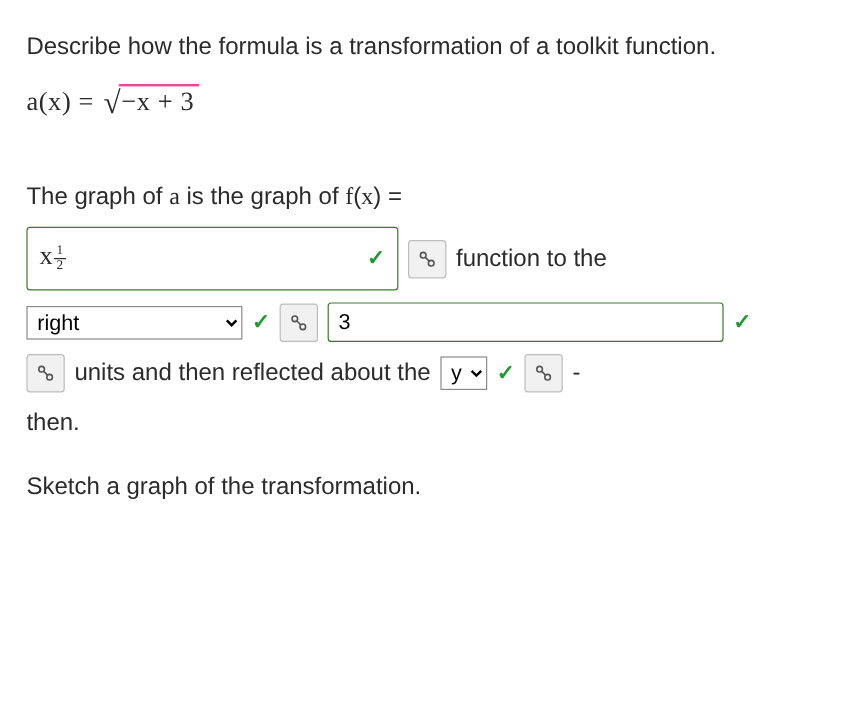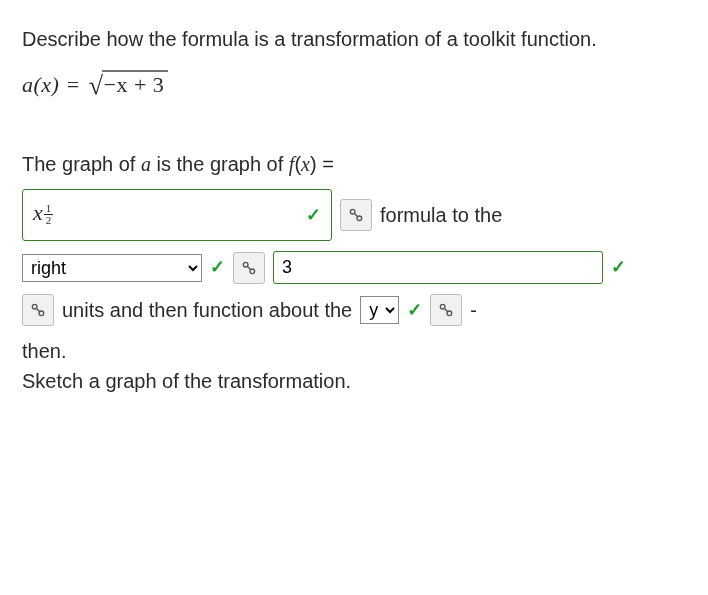--- a/index.html
+++ b/index.html
@@ -12,32 +12,32 @@
     width: 708px;
     line-height: 1.5;
   }
   .problem-text { margin-bottom: 6px; }
   .equation {
     font-family: "Cambria Math", "Times New Roman", serif;
     font-size: 22px;
     margin: 12px 0 18px 0;
     letter-spacing: 0.5px;
   }
-  .ital { font-style: italic; }
+  .ital { }
   .sqrt {
     display: inline-block;
     position: relative;
     margin-left: 2px;
   }
   .sqrt .radsym {
     font-size: 26px;
     vertical-align: -2px;
   }
   .sqrt .radicand {
-    border-top: 2px solid #737373;
+    border-top: 2px solid #ec4899;
     padding: 0 4px 0 2px;
     margin-left: -2px;
   }
   .flow {
     display: flex;
     flex-wrap: wrap;
     align-items: center;
     gap: 6px 8px;
     margin-bottom: 10px;
   }
@@ -96,21 +96,21 @@
   }
   select.inline-select.wide { min-width: 180px; }
   input.inline-input {
     border: 1.5px solid #3a7a2a;
     border-radius: 3px;
     font-size: 18px;
     padding: 5px 8px;
     width: 330px;
     font-family: inherit;
   }
-  .sketch { }
+  .sketch { margin-top: 24px; }
 </style>
 </head>
 <body>
 
 <div class="problem-text">Describe how the formula is a transformation of a toolkit function.</div>
 
 <div class="equation">
   <span class="ital">a(x) = </span>
   <span class="sqrt">
     <span class="radsym">√</span><span class="radicand">−x + 3</span>
@@ -132,21 +132,21 @@
     <span style="flex:1"></span>
     <span class="check">✓</span>
   </span>
   <span class="tool-btn">
     <svg viewBox="0 0 24 24">
         <circle cx="7" cy="7" r="3.5" fill="none" stroke="#555" stroke-width="2"></circle>
         <line x1="10" y1="10" x2="15" y2="15" stroke="#555" stroke-width="2"></line>
         <circle cx="17" cy="17" r="3.5" fill="none" stroke="#555" stroke-width="2"></circle>
       </svg>
   </span>
-  <span>formula to the</span>
+  <span>function to the</span>
 </div>
 
 <div class="flow">
   <select class="inline-select wide">
     <option>right</option>
   </select>
   <span class="check">✓</span>
   <span class="tool-btn">
     <svg viewBox="0 0 24 24">
         <circle cx="7" cy="7" r="3.5" fill="none" stroke="#555" stroke-width="2"></circle>
@@ -159,21 +159,21 @@
 </div>
 
 <div class="flow">
   <span class="tool-btn">
     <svg viewBox="0 0 24 24">
         <circle cx="7" cy="7" r="3.5" fill="none" stroke="#555" stroke-width="2"></circle>
         <line x1="10" y1="10" x2="15" y2="15" stroke="#555" stroke-width="2"></line>
         <circle cx="17" cy="17" r="3.5" fill="none" stroke="#555" stroke-width="2"></circle>
       </svg>
   </span>
-  <span>units and then function about the</span>
+  <span>units and then reflected about the</span>
   <select class="inline-select">
     <option>y</option>
   </select>
   <span class="check">✓</span>
   <span class="tool-btn">
     <svg viewBox="0 0 24 24">
         <circle cx="7" cy="7" r="3.5" fill="none" stroke="#555" stroke-width="2"></circle>
         <line x1="10" y1="10" x2="15" y2="15" stroke="#555" stroke-width="2"></line>
         <circle cx="17" cy="17" r="3.5" fill="none" stroke="#555" stroke-width="2"></circle>
       </svg>

